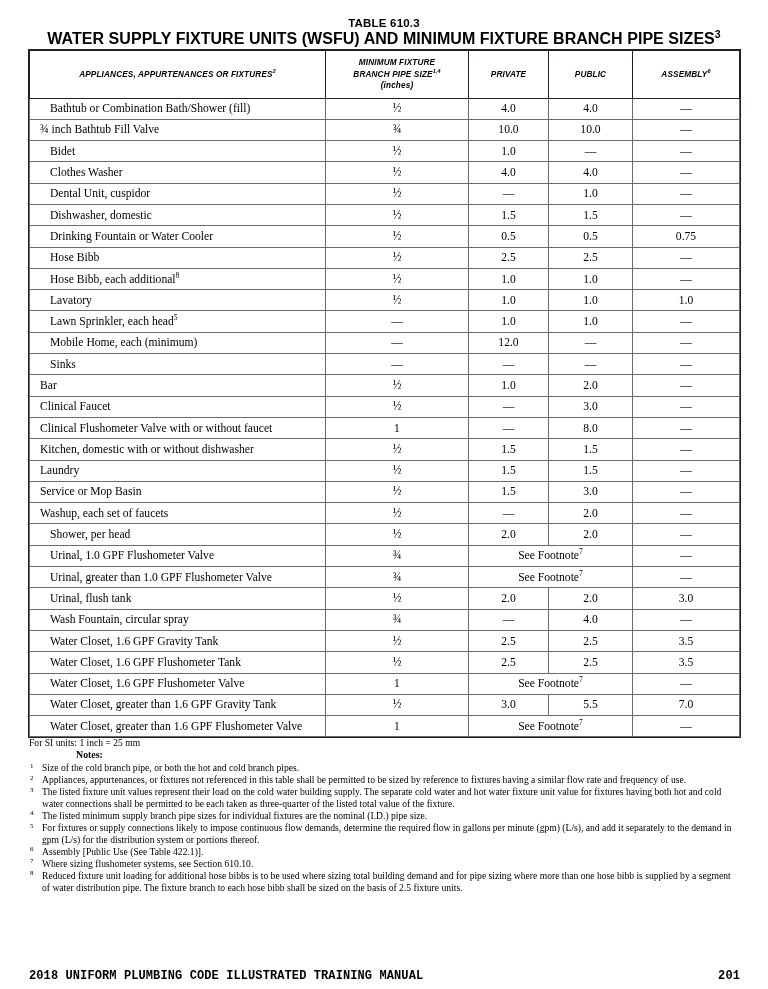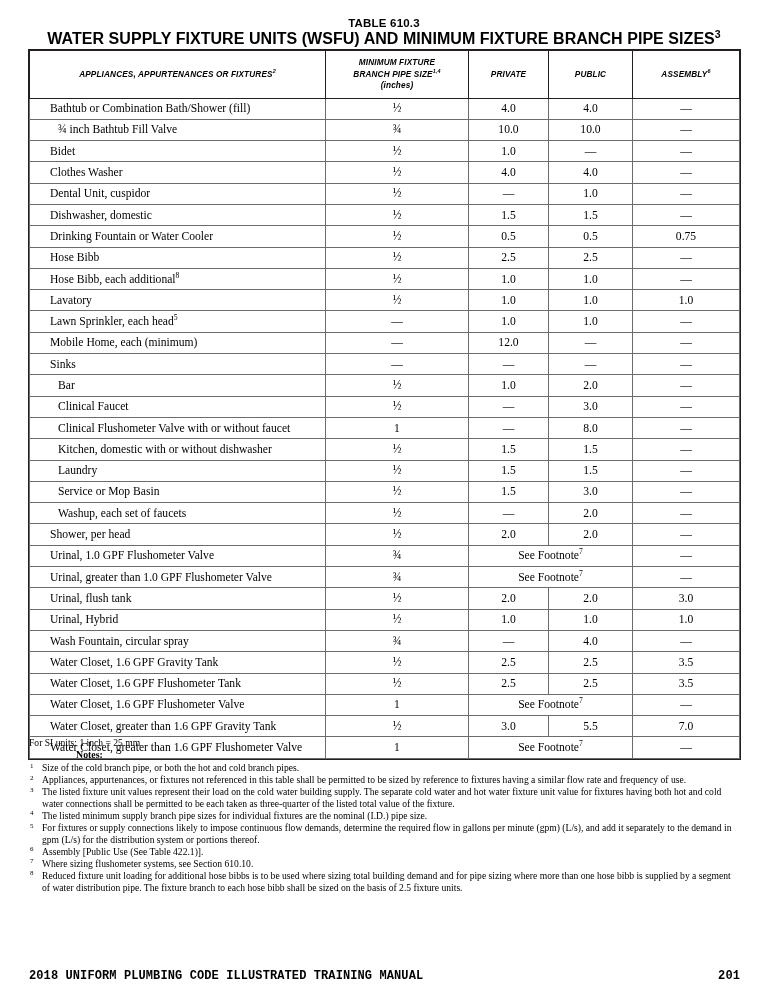--- a/index.html
+++ b/index.html
@@ -92,21 +92,21 @@
     line-height: 13px;
     height: 20.3px;
     padding: 0;
     vertical-align: middle;
   }
   tbody td.name {
     text-align: left;
     padding-left: 20px;
   }
   tbody td.name.indent {
-    padding-left: 28px;
+    padding-left: 10px;
   }
   tbody td.num {
     text-align: center;
   }
   tbody td.span2 {
     text-align: center;
   }
 
   col.c0 { width: 296px; }
   col.c1 { width: 143px; }
@@ -347,27 +347,20 @@
             <td class="num">—</td>
           </tr>
           <tr>
             <td class="name">Urinal, flush tank</td>
             <td class="num">½</td>
             <td class="num">2.0</td>
             <td class="num">2.0</td>
             <td class="num">3.0</td>
           </tr>
           <tr>
-            <td class="name">Urinal, Hybrid</td>
-            <td class="num">½</td>
-            <td class="num">1.0</td>
-            <td class="num">1.0</td>
-            <td class="num">1.0</td>
-          </tr>
-          <tr>
             <td class="name">Wash Fountain, circular spray</td>
             <td class="num">¾</td>
             <td class="num">—</td>
             <td class="num">4.0</td>
             <td class="num">—</td>
           </tr>
           <tr>
             <td class="name">Water Closet, 1.6 GPF Gravity Tank</td>
             <td class="num">½</td>
             <td class="num">2.5</td>

